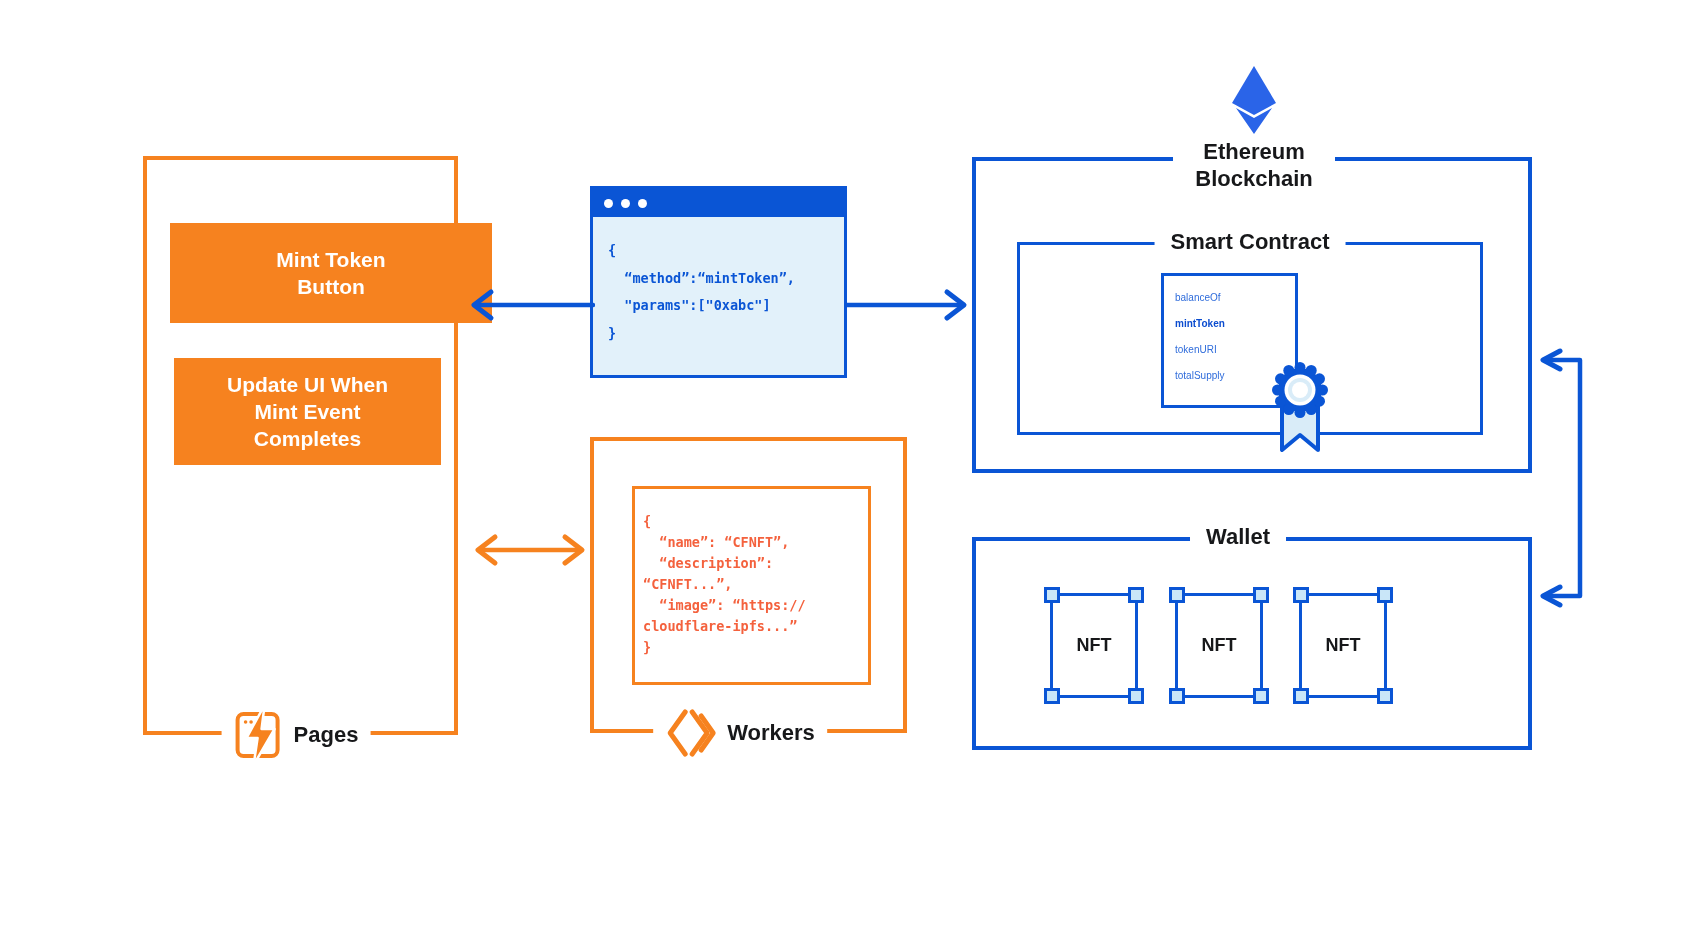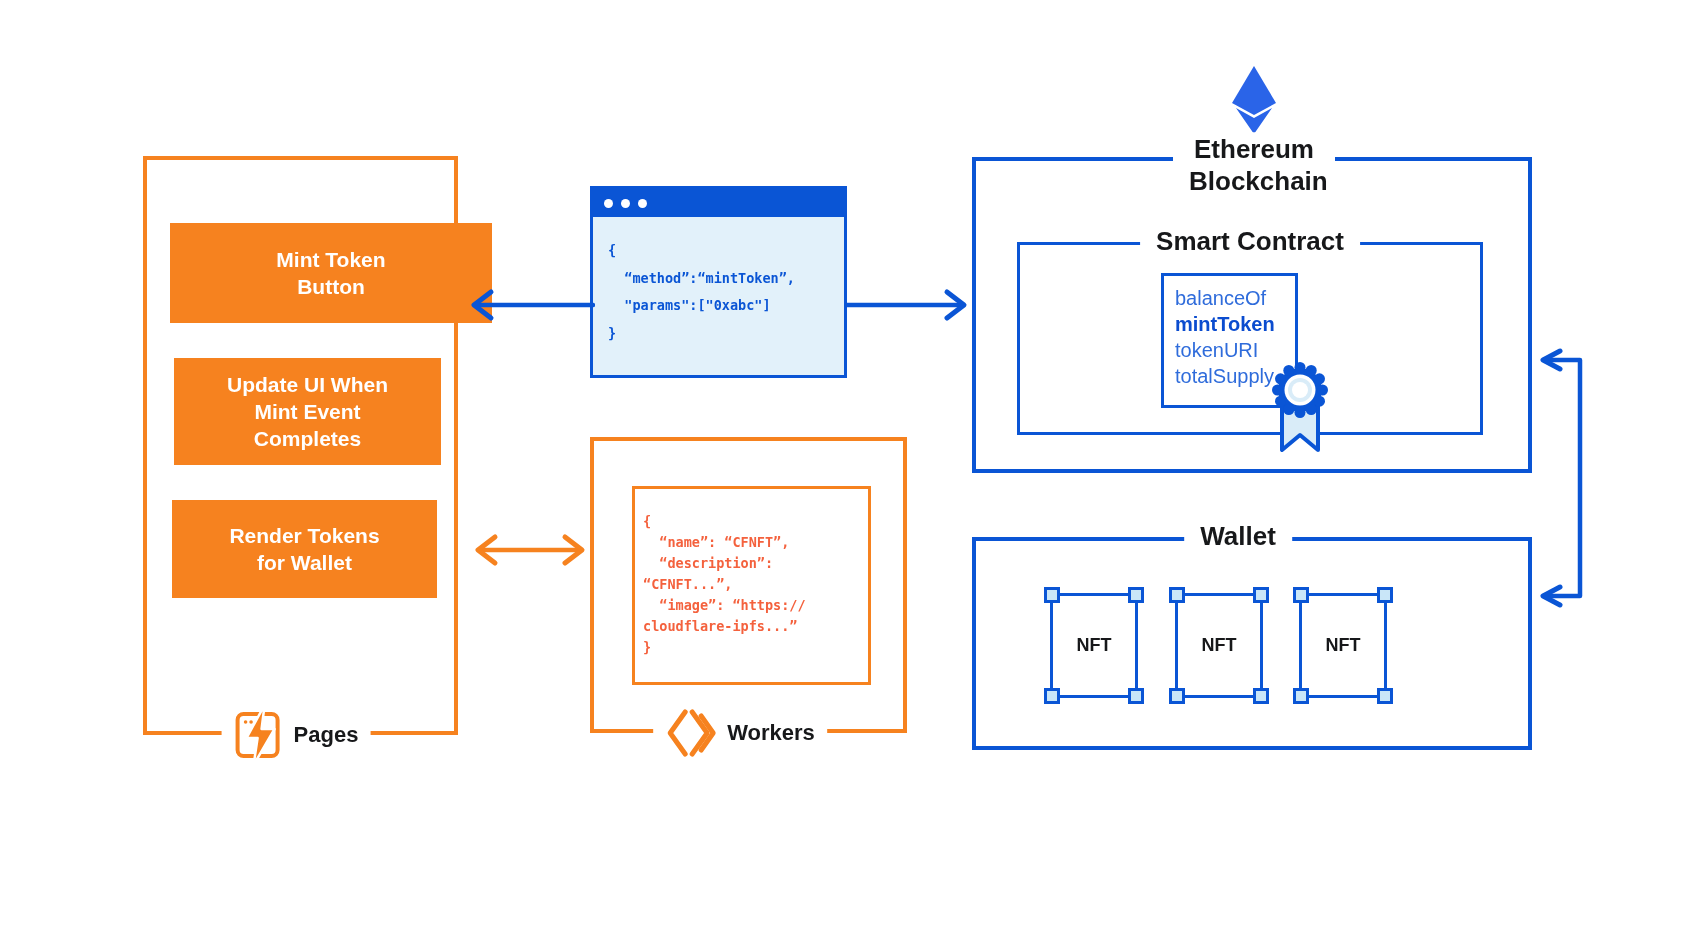--- a/index.html
+++ b/index.html
@@ -24,21 +24,21 @@
   
   .frame-orange{border:4px solid var(--orange);background:#fff;box-sizing:border-box;}
   .frame-blue{border:4px solid var(--blue);background:#fff;box-sizing:border-box;}
   .frame-blue-thin{border:3px solid var(--blue);background:#fff;box-sizing:border-box;}
   .frame-orange-thin{border:3px solid var(--orange);background:#fff;box-sizing:border-box;}
 
   
   .on-border{
     position:absolute;transform:translate(-50%,-50%);
     background:#fff;padding:2px 16px;text-align:center;
-    font-weight:bold;color:var(--ink);font-size:26px;line-height:1.22;
+    font-weight:bold;color:var(--ink);font-size:22px;line-height:1.22;
     white-space:normal;
   }
 
   
   .org-btn{
     position:absolute;background:var(--orange);color:#fff;
     display:flex;align-items:center;justify-content:center;text-align:center;
     font-weight:bold;font-size:21px;line-height:1.3;
   }
   .org-btn .t{display:block;}
@@ -69,21 +69,21 @@
   pre.code-orange{
     margin:0;padding:22px 0 0 8px;
     font-family:"DejaVu Sans Mono",monospace;font-weight:bold;
     font-size:13.5px;line-height:1.56;color:var(--code-orange);
   }
 
   
   .fn-box{position:absolute;left:141px;top:28px;width:137px;height:135px;
     border:3px solid var(--blue);box-sizing:border-box;background:#fff;
     padding:9px 0 0 11px;}
-  .fn{font-size:20px;line-height:26px;color:var(--fn-blue);}
+  .fn{font-size:10px;line-height:26px;color:var(--fn-blue);}
   .fn.bold{font-weight:bold;color:var(--fn-blue-bold);}
 
   
   .nft{
     position:absolute;width:88px;height:105px;border:3px solid var(--blue);
     box-sizing:border-box;background:#fff;
     display:flex;align-items:center;justify-content:center;
     font-weight:bold;font-size:18px;color:var(--ink);
   }
   .handle{
@@ -103,23 +103,20 @@
   <div class="abs frame-orange" style="left:143px;top:156px;width:315px;height:579px;"></div>
 
   <div class="org-btn" style="left:170px;top:223px;width:322px;height:100px;">
     <span class="t" style="max-width:150px;">Mint Token Button</span>
   </div>
 
   <div class="org-btn" style="left:174px;top:358px;width:267px;height:107px;">
     <span class="t" style="max-width:185px;">Update UI When Mint Event Completes</span>
   </div>
 
-  <div class="org-btn" style="left:172px;top:500px;width:265px;height:98px;">
-    <span class="t" style="max-width:175px;">Render Tokens for Wallet</span>
-  </div>
 
   <div class="footer-label" style="left:296px;top:735px;">
     <span>
       <svg width="52" height="62" viewBox="0 0 52 62">
         <rect x="4" y="10" width="40" height="42" rx="6" fill="#fff" stroke="#F6821F" stroke-width="4"></rect>
         <circle cx="12" cy="18" r="1.8" fill="#F6821F"></circle>
         <circle cx="17.5" cy="18" r="1.8" fill="#F6821F"></circle>
         <circle cx="23" cy="18" r="1.8" fill="#F6821F"></circle>
         <polygon points="31,1 13,34 24,34 20,61 41,25 28,25" fill="#F6821F" stroke="#fff" stroke-width="2.5" stroke-linejoin="round"></polygon>
       </svg>

